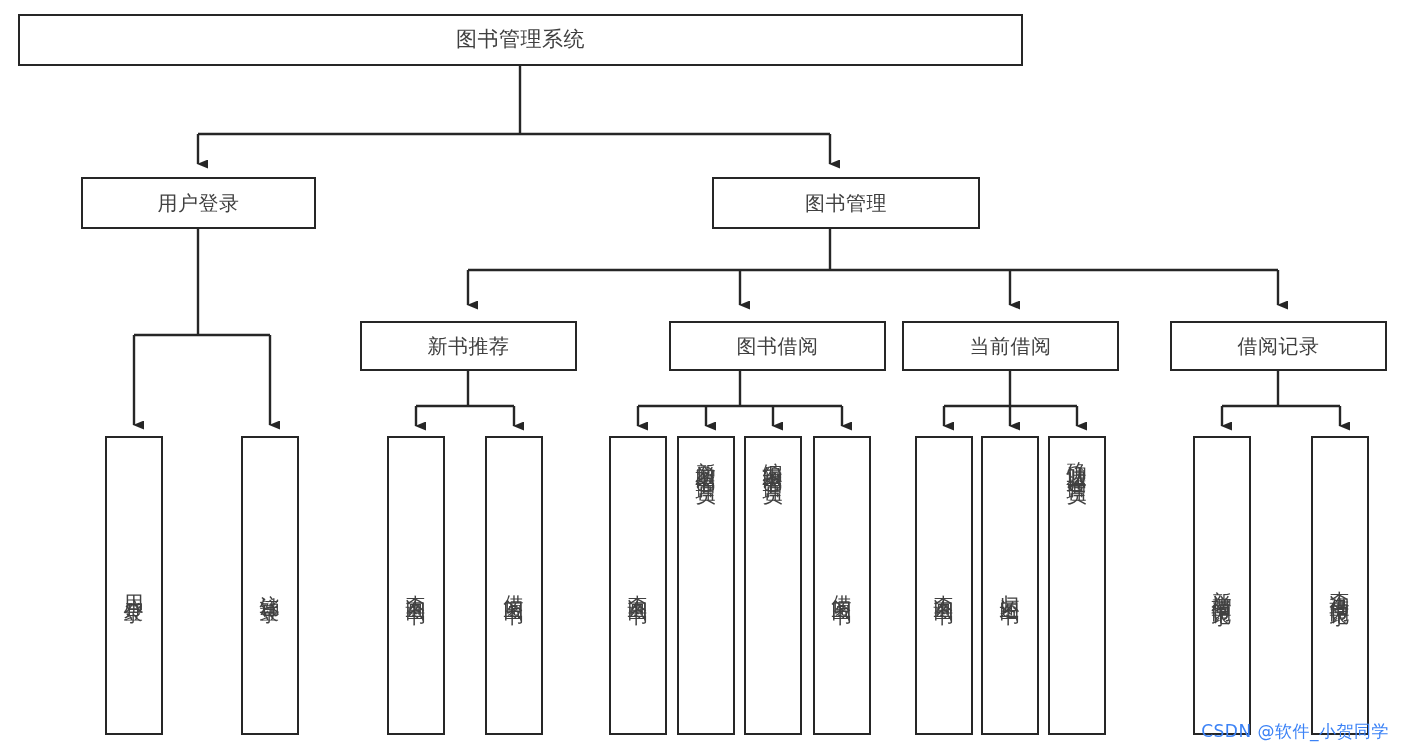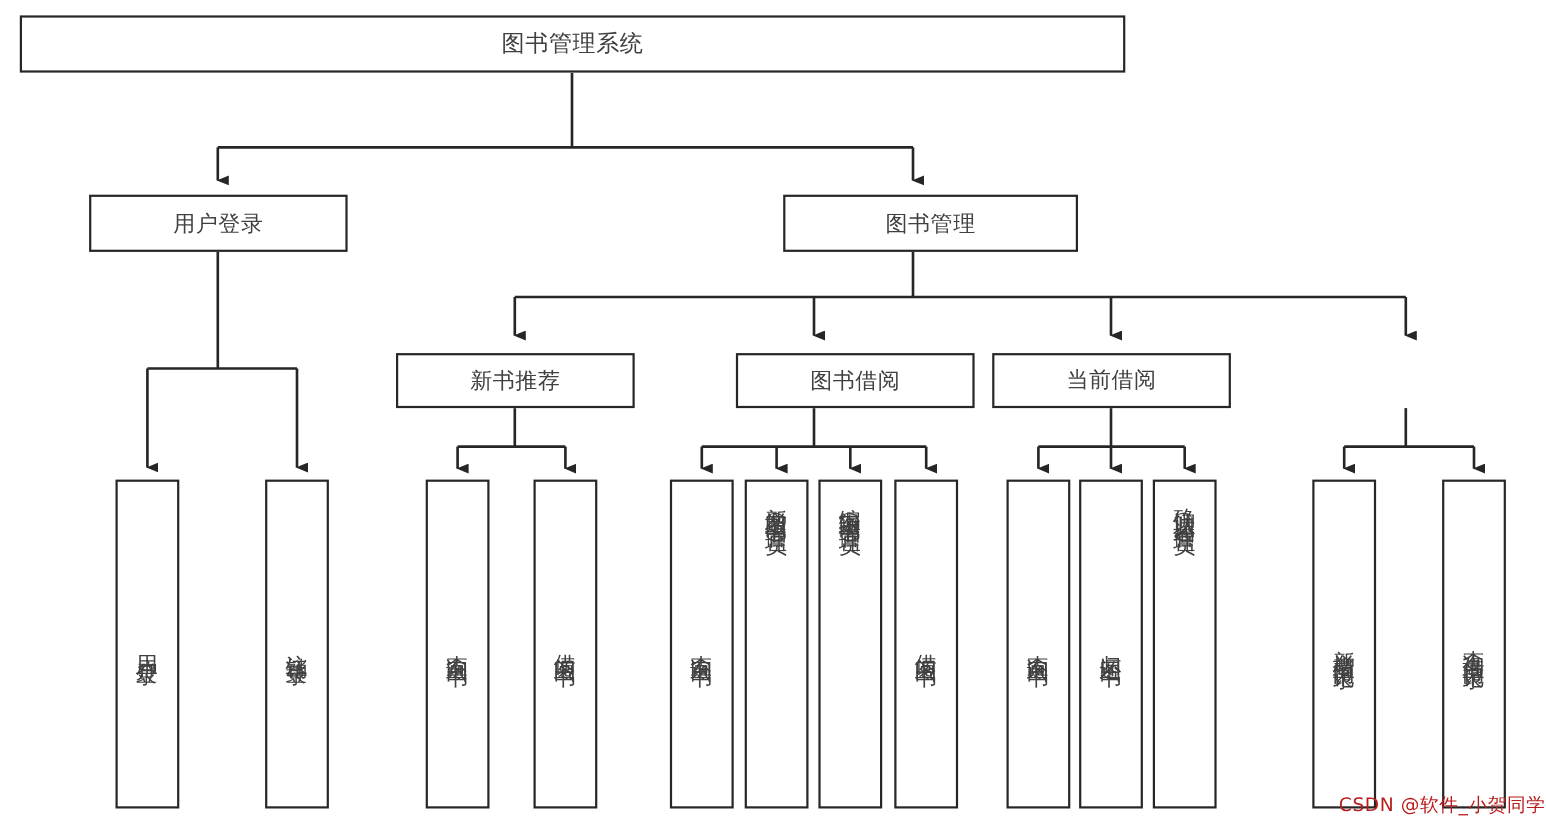--- a/index.html
+++ b/index.html
@@ -90,24 +90,24 @@
     align-items: center;
   }
   .node.leaf.top-text {
     align-items: flex-start;
   }
   .node.leaf.top-text .node-label {
     padding-top: 8px;
   }
   .watermark {
     position: absolute;
-    right: 0;
+    right: 16px;
     bottom: 4px;
     font-size: 17px;
-    color: #b91c1c;
+    color: #3b82f6;
     z-index: 5;
     letter-spacing: 0.5px;
     white-space: nowrap;
   }
 </style>
 </head>
 <body>
 
 <div id="diagram-root">
 
@@ -174,20 +174,23 @@
 
   <div class="node lvl2" style="left:360px; top:321px; width:217px;">
     <span class="node-label">新书推荐</span>
   </div>
   <div class="node lvl2" style="left:632px; top:321px; width:217px;margin-left:37px;">
     <span class="node-label">图书借阅</span>
   </div>
   <div class="node lvl2" style="left:902px; top:321px; width:217px;font-family:Liberation Serif, serif;">
     <span class="node-label">当前借阅</span>
   </div>
+  <div class="node lvl2" style="left:1170px; top:321px; width:217px;">
+    <span class="node-label">借阅记录</span>
+  </div>
 
   <div class="node leaf center-text" style="left:105px; width:58px;">
     <span class="node-label">用户登录</span>
   </div>
   <div class="node leaf center-text" style="left:241px; width:58px;">
     <span class="node-label">注销登录</span>
   </div>
 
   <div class="node leaf center-text" style="left:387px; width:58px;">
     <span class="node-label">查询图书</span>

